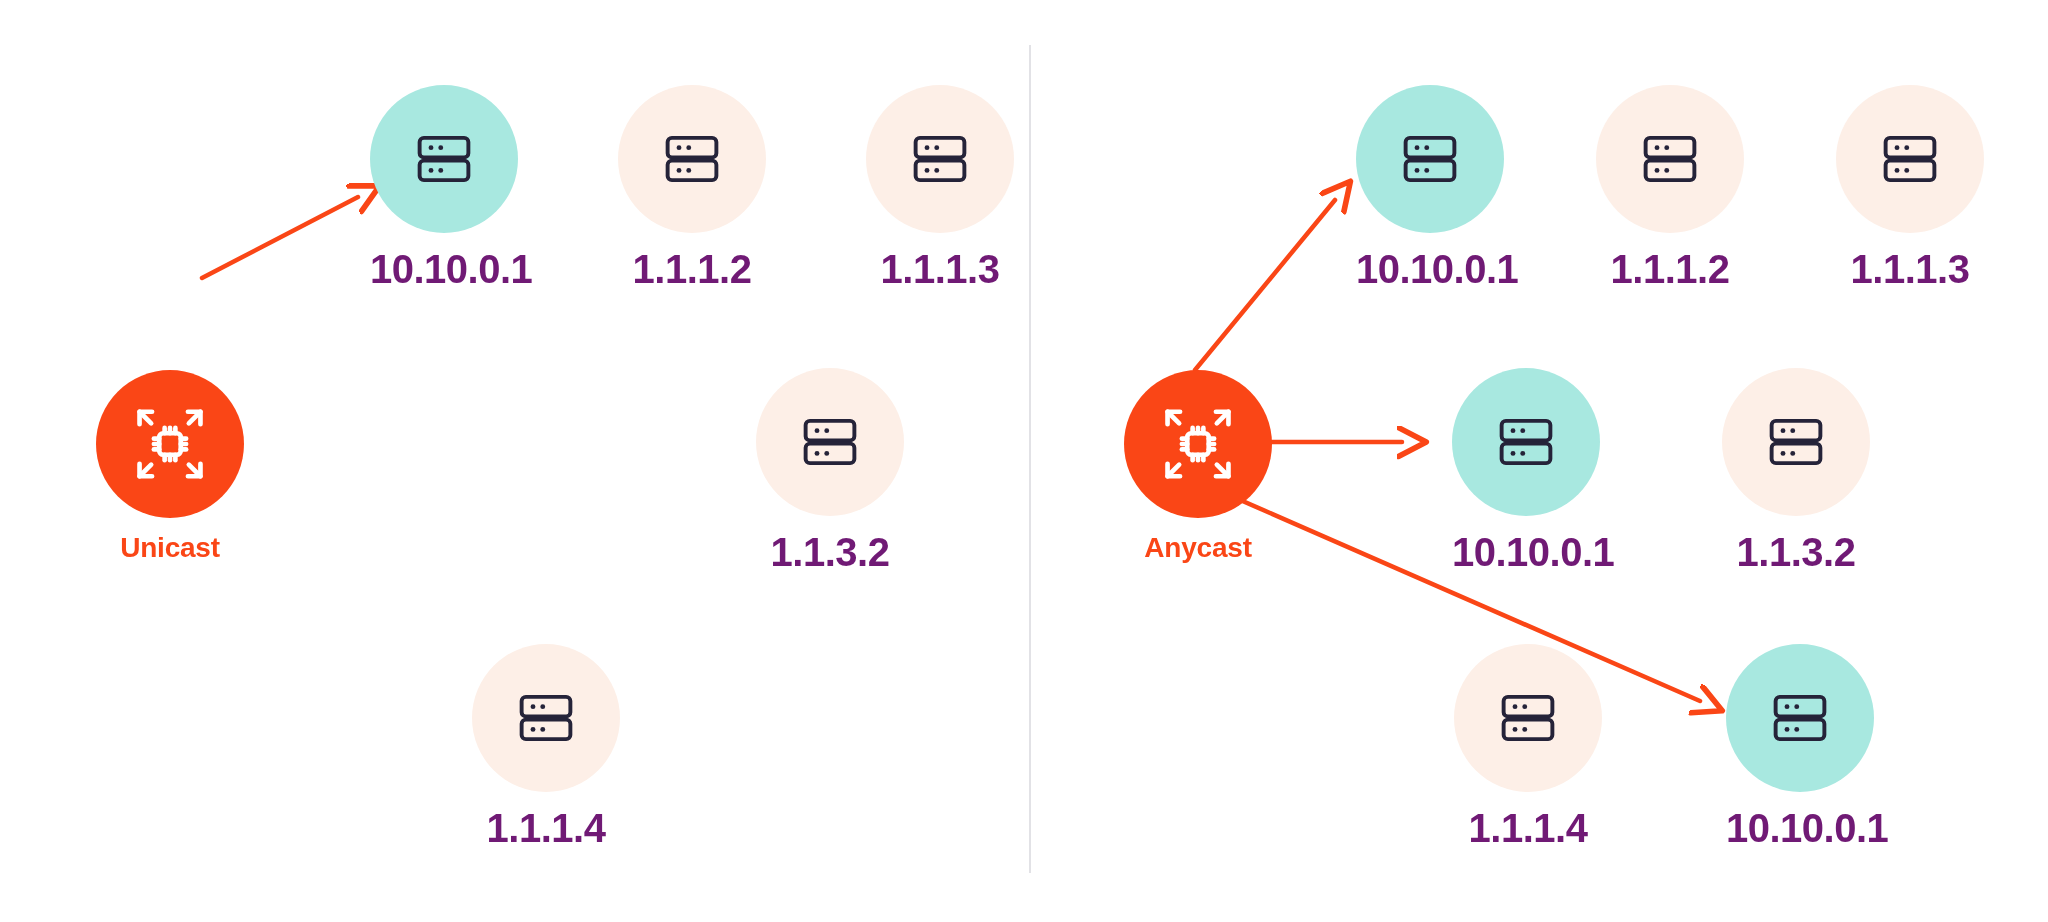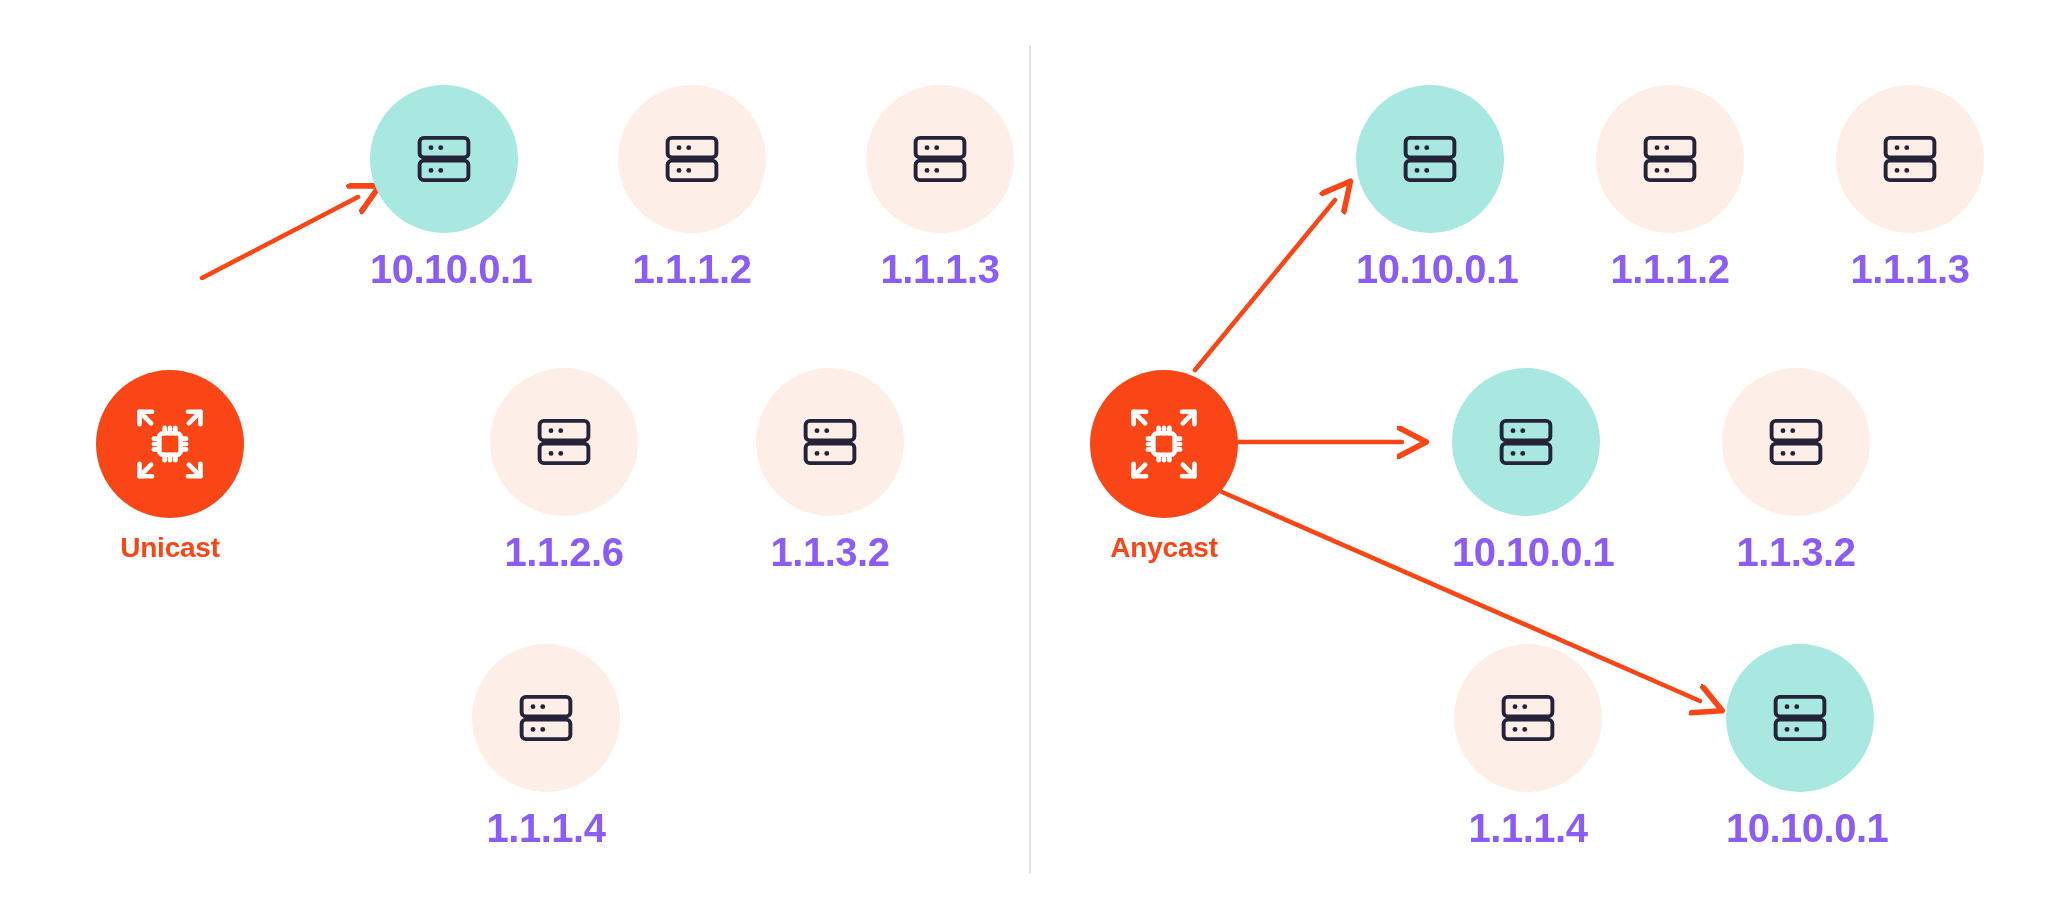--- a/index.html
+++ b/index.html
@@ -46,21 +46,21 @@
   }
   .node.server .bubble        { background: #fdefe7; }
   .node.server.active .bubble { background: #a8e8e0; }
   .node.source .bubble        { background: #fa4616; }
 
   .node .label {
     margin-top: 14px;
     font-size: 40px;
     font-weight: bold;
     letter-spacing: -0.5px;
-    color: #8b5cf6;
+    color: #701a75;
     white-space: nowrap;
   }
   .node.source .label {
     color: #fa4616;
     font-size: 28px;
     letter-spacing: -0.2px;
   }
 
   .bubble svg { display: block; }
 
@@ -180,35 +180,20 @@
         </g>
         <circle cx="16" cy="17" r="1.5" fill="#252339"></circle>
         <circle cx="22" cy="17" r="1.5" fill="#252339"></circle>
         <circle cx="16" cy="31" r="1.5" fill="#252339"></circle>
         <circle cx="22" cy="31" r="1.5" fill="#252339"></circle>
       </svg>
     </div>
     <div class="label">1.1.1.3</div>
   </div>
 
-  <div class="node server" style="left:490px; top:368px;">
-    <div class="bubble">
-      <svg width="78" height="78" viewBox="0 0 48 48">
-        <g fill="none" stroke="#252339" stroke-width="2.4" stroke-linejoin="round">
-          <rect x="9" y="11" width="30" height="12" rx="2.6"></rect>
-          <rect x="9" y="25" width="30" height="12" rx="2.6"></rect>
-        </g>
-        <circle cx="16" cy="17" r="1.5" fill="#252339"></circle>
-        <circle cx="22" cy="17" r="1.5" fill="#252339"></circle>
-        <circle cx="16" cy="31" r="1.5" fill="#252339"></circle>
-        <circle cx="22" cy="31" r="1.5" fill="#252339"></circle>
-      </svg>
-    </div>
-    <div class="label">1.1.2.6</div>
-  </div>
 
   <div class="node server" style="left:756px; top:368px;">
     <div class="bubble">
       <svg width="78" height="78" viewBox="0 0 48 48">
         <g fill="none" stroke="#252339" stroke-width="2.4" stroke-linejoin="round">
           <rect x="9" y="11" width="30" height="12" rx="2.6"></rect>
           <rect x="9" y="25" width="30" height="12" rx="2.6"></rect>
         </g>
         <circle cx="16" cy="17" r="1.5" fill="#252339"></circle>
         <circle cx="22" cy="17" r="1.5" fill="#252339"></circle>
@@ -229,21 +214,21 @@
         <circle cx="16" cy="17" r="1.5" fill="#252339"></circle>
         <circle cx="22" cy="17" r="1.5" fill="#252339"></circle>
         <circle cx="16" cy="31" r="1.5" fill="#252339"></circle>
         <circle cx="22" cy="31" r="1.5" fill="#252339"></circle>
       </svg>
     </div>
     <div class="label">1.1.1.4</div>
   </div>
 
 
-  <div class="node source" style="left:1090px; top:370px;">
+  <div class="node source" style="left:1124px; top:370px;">
     <div class="bubble">
       <svg width="86" height="86" viewBox="0 0 48 48">
         <g fill="none" stroke="#ffffff" stroke-width="2.6" stroke-linecap="round" stroke-linejoin="round">
           <path d="M14 6 L7 6 L7 13"></path>
             <path d="M34 6 L41 6 L41 13"></path>
           <path d="M14 42 L7 42 L7 35"></path>
             <path d="M34 42 L41 42 L41 35"></path>
           <path d="M7 6 L13.5 12.5"></path>
             <path d="M41 6 L34.5 12.5"></path>
           <path d="M7 42 L13.5 35.5"></path>

